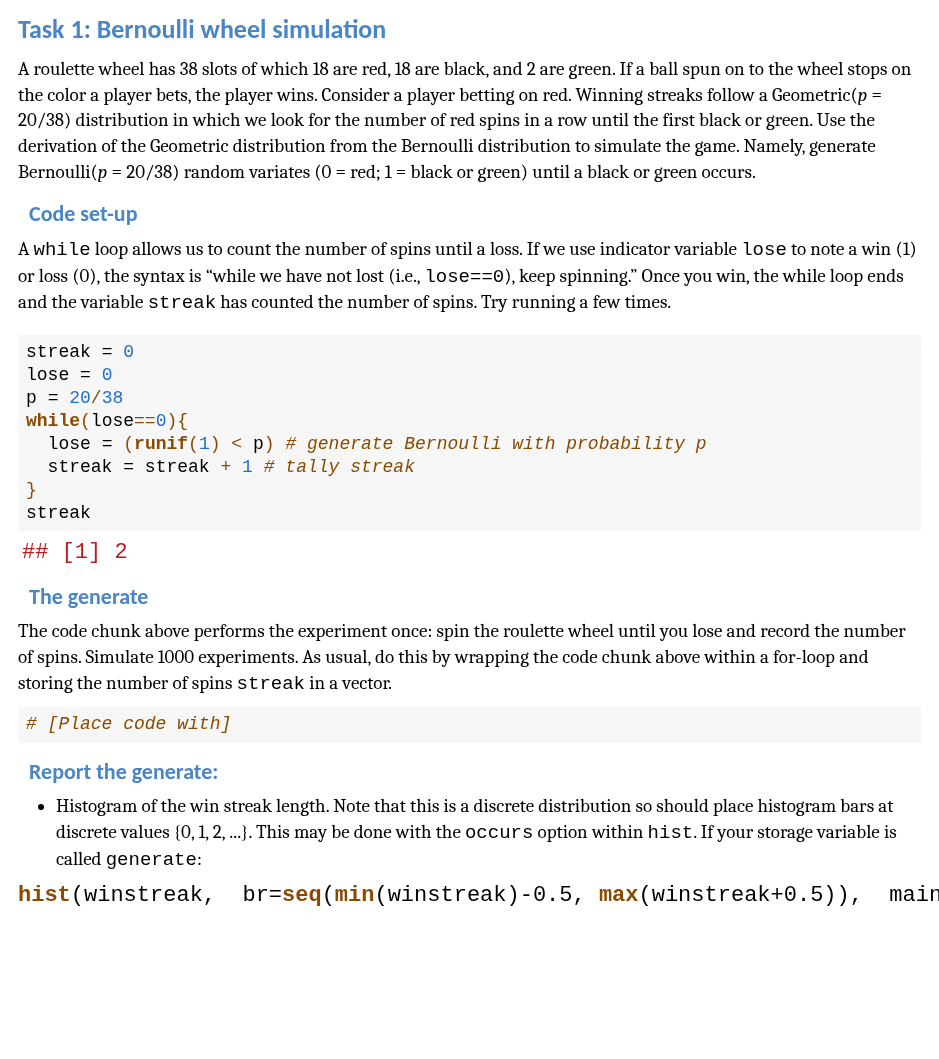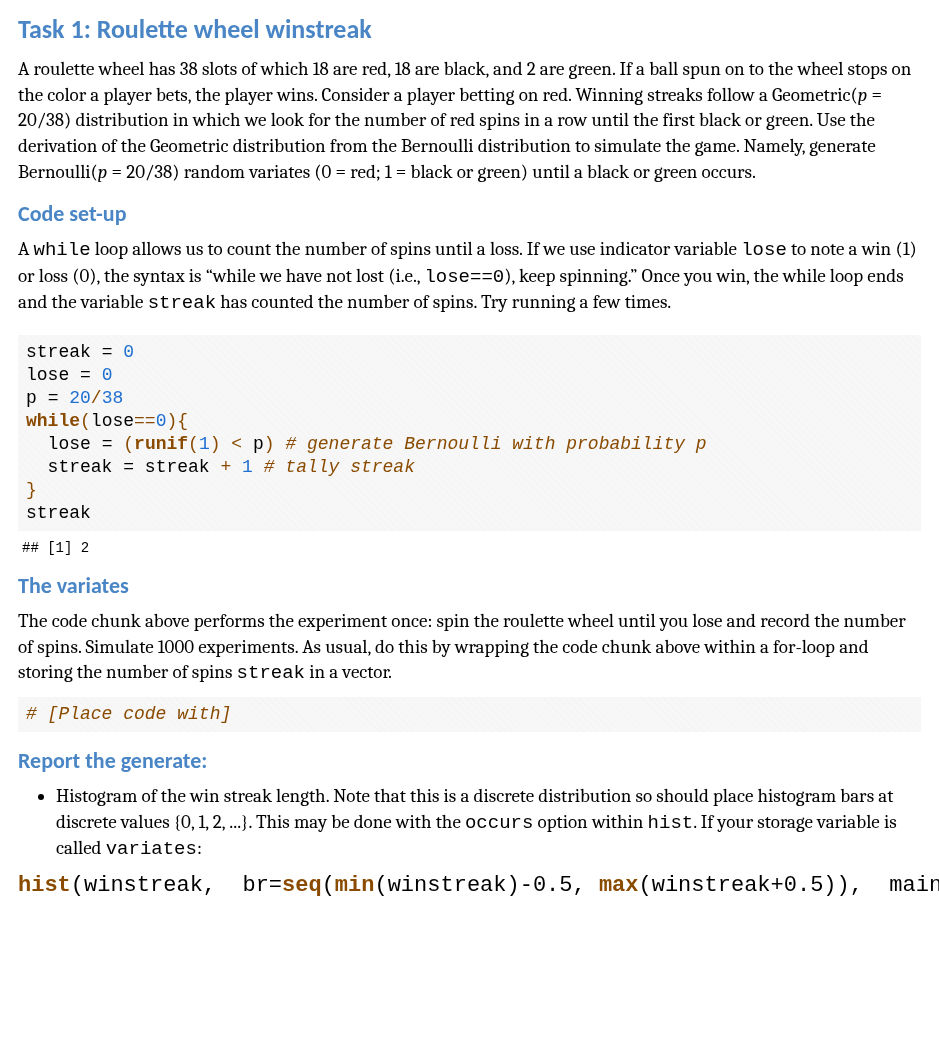--- a/index.html
+++ b/index.html
@@ -21,21 +21,21 @@
     font-family: Calibri, "Segoe UI", Arial, sans-serif;
     font-weight: 700;
     font-size: 26px;
     margin: 0 0 10px 0;
   }
   h2.section-heading {
     color: #4a86c5;
     font-family: Calibri, "Segoe UI", Arial, sans-serif;
     font-weight: 700;
     font-size: 22px;
-    margin: 14px 0 8px 0;
+    margin: 14px 0 8px 11px;
   }
   p.body-text {
     margin: 6px 0 10px 0;
     font-size: 19px;
     text-align: left;
   }
   .mono-inline {
     font-family: Consolas, "Courier New", monospace;
   }
   .italic-var {
@@ -53,27 +53,27 @@
       transparent 1px,
       transparent 5px
     );
     padding: 6px 8px 6px 8px;
     margin: 18px 0 8px 0;
     white-space: pre;
     overflow: visible;
   }
   pre.output-block {
     font-family: Consolas, "Courier New", monospace;
-    font-size: 14px;
+    font-size: 22px;
     line-height: 1.3;
     background: transparent;
     padding: 0 0 0 4px;
     margin: 6px 0 10px 0;
     white-space: pre;
-    color: #000000;
+    color: #b91c1c;
   }
   pre.placeholder-block {
     font-family: Consolas, "Courier New", monospace;
     font-size: 18px;
     line-height: 1.3;
     background: #f7f7f7;
     background-image: repeating-linear-gradient(
       45deg,
       rgba(0,0,0,0.012) 0px,
       rgba(0,0,0,0.012) 1px,
@@ -105,44 +105,44 @@
   .hist-line {
     font-family: Consolas, "Courier New", monospace;
     font-size: 22px;
     margin: 6px 0 0 0;
     white-space: pre;
   }
 </style>
 </head>
 <body>
 
-<h1 class="task-title">Task 1: Roulette wheel winstreak</h1>
+<h1 class="task-title">Task 1: Bernoulli wheel simulation</h1>
 
 <p class="body-text">A roulette wheel has 38 slots of which 18 are red, 18 are black, and 2 are green. If a ball spun on to the wheel stops on the color a player bets, the player wins. Consider a player betting on red. Winning streaks follow a Geometric(<span class="italic-var">p</span> = 20/38) distribution in which we look for the number of red spins in a row until the first black or green. Use the derivation of the Geometric distribution from the Bernoulli distribution to simulate the game. Namely, generate Bernoulli(<span class="italic-var">p</span> = 20/38) random variates (0 = red; 1 = black or green) until a black or green occurs.</p>
 
 <h2 class="section-heading">Code set-up</h2>
 
 <p class="body-text">A <span class="mono-inline">while</span> loop allows us to count the number of spins until a loss. If we use indicator variable <span class="mono-inline">lose</span> to note a win (1) or loss (0), the syntax is “while we have not lost (i.e., <span class="mono-inline">lose==0</span>), keep spinning.” Once you win, the while loop ends and the variable <span class="mono-inline">streak</span> has counted the number of spins. Try running a few times.</p>
 
 <pre class="code-block"><span class="tok-ident">streak</span> <span class="tok-assign">=</span> <span class="tok-number">0</span>
 <span class="tok-ident">lose</span> <span class="tok-assign">=</span> <span class="tok-number">0</span>
 <span class="tok-ident">p</span> <span class="tok-assign">=</span> <span class="tok-number">20</span><span class="tok-op">/</span><span class="tok-number">38</span>
 <span class="tok-keyword">while</span><span class="tok-paren">(</span><span class="tok-ident">lose</span><span class="tok-op">==</span><span class="tok-number">0</span><span class="tok-paren">)</span><span class="tok-paren">{</span>
   <span class="tok-ident">lose</span> <span class="tok-assign">=</span> <span class="tok-paren">(</span><span class="tok-keyword">runif</span><span class="tok-paren">(</span><span class="tok-number">1</span><span class="tok-paren">)</span> <span class="tok-op">&lt;</span> <span class="tok-ident">p</span><span class="tok-paren">)</span> <span class="tok-comment"># generate Bernoulli with probability p</span>
   <span class="tok-ident">streak</span> <span class="tok-assign">=</span> <span class="tok-ident">streak</span> <span class="tok-op">+</span> <span class="tok-number">1</span> <span class="tok-comment"># tally streak</span>
 <span class="tok-paren">}</span>
 <span class="tok-ident">streak</span></pre>
 
 <pre class="output-block">## [1] 2</pre>
 
-<h2 class="section-heading">The variates</h2>
+<h2 class="section-heading">The generate</h2>
 
 <p class="body-text">The code chunk above performs the experiment once: spin the roulette wheel until you lose and record the number of spins. Simulate 1000 experiments. As usual, do this by wrapping the code chunk above within a for-loop and storing the number of spins <span class="mono-inline">streak</span> in a vector.</p>
 
 <pre class="placeholder-block"><span class="tok-comment"># [Place code with]</span></pre>
 
 <h2 class="section-heading">Report the generate:</h2>
 
 <ul class="bullets">
-  <li>Histogram of the win streak length. Note that this is a discrete distribution so should place histogram bars at discrete values {0, 1, 2, ...}. This may be done with the <span class="mono-inline">occurs</span> option within <span class="mono-inline">hist</span>. If your storage variable is called <span class="mono-inline">variates</span>:</li>
+  <li>Histogram of the win streak length. Note that this is a discrete distribution so should place histogram bars at discrete values {0, 1, 2, ...}. This may be done with the <span class="mono-inline">occurs</span> option within <span class="mono-inline">hist</span>. If your storage variable is called <span class="mono-inline">generate</span>:</li>
 </ul>
 
 <div class="hist-line"><span class="tok-keyword">hist</span><span class="tok-plain">(winstreak,  br=</span><span class="tok-keyword">seq</span><span class="tok-plain">(</span><span class="tok-keyword">min</span><span class="tok-plain">(winstreak)-0.5, </span><span class="tok-keyword">max</span><span class="tok-plain">(winstreak+0.5)),  main="")</span></div>
 
 </body></html>

